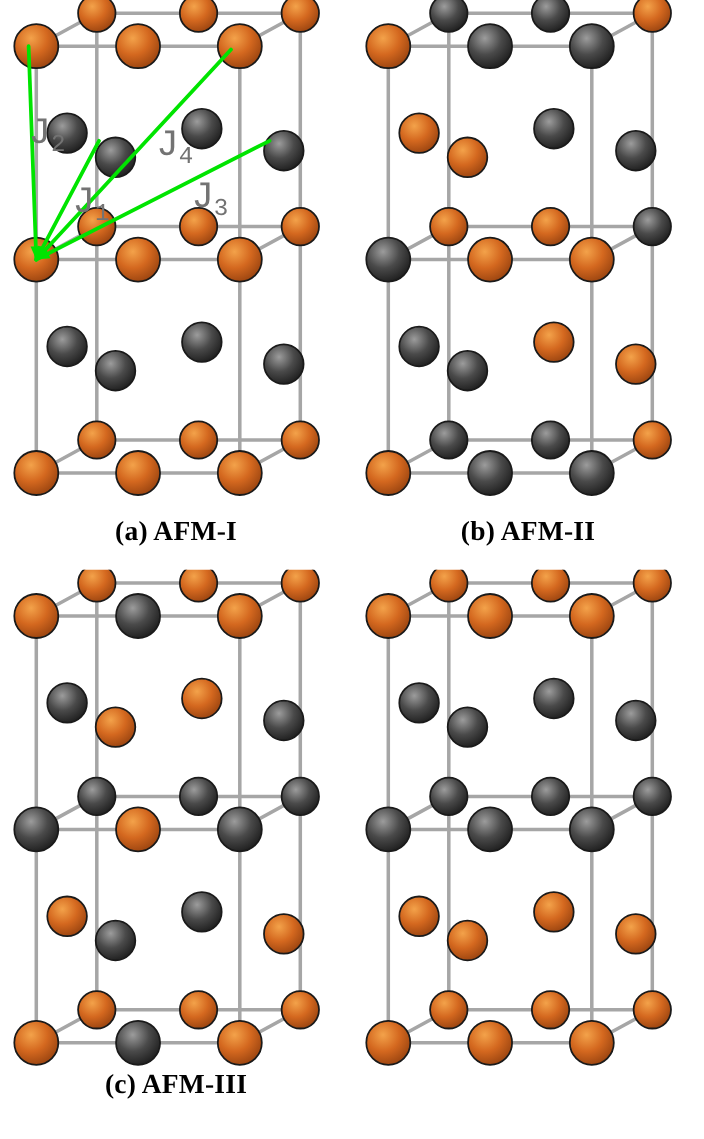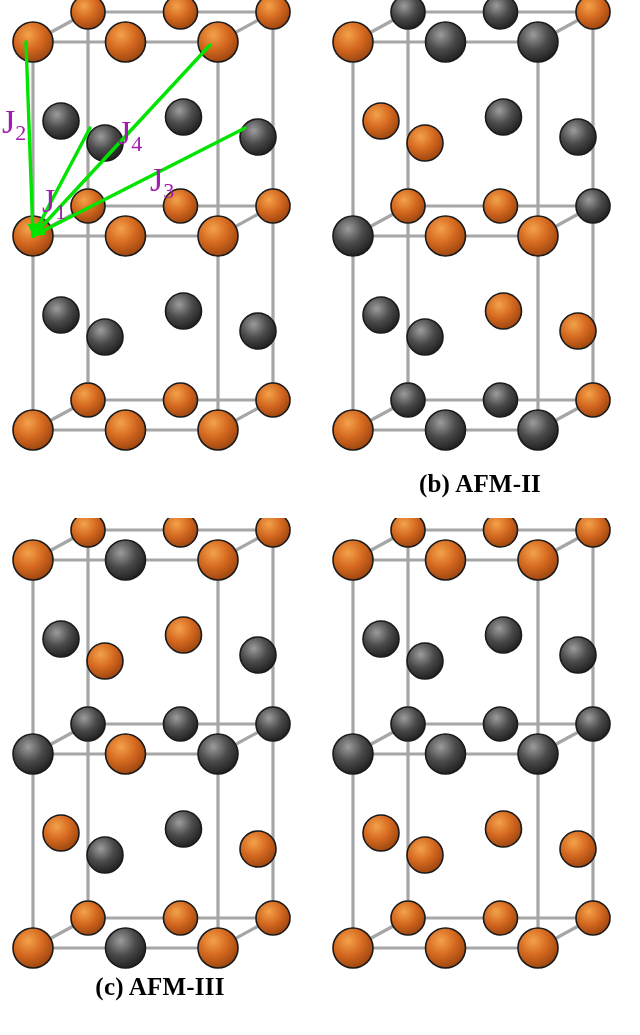--- a/index.html
+++ b/index.html
@@ -10,22 +10,22 @@
   .panel-b{left:320px;top:0;}
   .panel-c{left:0;top:518px;}
   .panel-d{left:320px;top:518px;}
   .stage{position:absolute;left:0;top:0;width:320px;height:470px;}
   .stage svg{position:absolute;left:0;top:0;}
   .caption{position:absolute;left:0;width:320px;text-align:center;
            font-family:"Liberation Serif",serif;font-weight:bold;
            font-size:25px;color:#000;letter-spacing:.2px;}
   .panel-a .caption,.panel-b .caption{top:470px;}
   .panel-c .caption,.panel-d .caption{top:455px;}
-  .jlabel{position:absolute;font-family:Liberation Serif, serif;
-          font-size:34px;color:#a21caf;line-height:1;white-space:nowrap;}
+  .jlabel{position:absolute;font-family:Liberation Mono, monospace;
+          font-size:34px;color:#737373;line-height:1;white-space:nowrap;margin-left:24px;}
   .jlabel sub{font-size:22px;vertical-align:baseline;position:relative;top:7px;}
 </style>
 </head>
 <body>
 
 <div class="figure">
 
   <div class="panel panel-a">
     <div class="stage" id="stage-a">
         <svg width="320" height="470" viewBox="0 0 320 470">
@@ -89,25 +89,26 @@
             <line x1="33" y1="236" x2="90" y2="128" stroke="#00e400" stroke-width="3.4" stroke-linecap="round"></line>
             <polygon points="33,236 34.37053560366393,223.0724467837456 42.89948220302368,227.573835266741" fill="#00e400"></polygon>
             <line x1="33" y1="236" x2="26" y2="42" stroke="#00e400" stroke-width="3.4" stroke-linecap="round"></line>
             <polygon points="33,236 27.745842365959348,224.10908634474825 37.383502759798915,223.76133571198085" fill="#00e400"></polygon>
             <line x1="33" y1="236" x2="245" y2="128" stroke="#00e400" stroke-width="3.4" stroke-linecap="round"></line>
             <polygon points="33,236 41.568384574263305,226.22335508533084 45.94601403624954,234.81647958478527" fill="#00e400"></polygon>
             <line x1="33" y1="236" x2="210" y2="45" stroke="#00e400" stroke-width="3.4" stroke-linecap="round"></line>
             <polygon points="33,236 37.669144795739356,223.86743692056703 44.74274717689326,230.42255535755257" fill="#00e400"></polygon>
           </g>
         </svg>
-        <div class="jlabel" style="left: 42px; top: 184px;"><span>J</span><sub>1</sub></div>
+        <div class="jlabel" style="left: 42px; top: 168px;"><span>J</span><sub>1</sub></div>
         <div class="jlabel" style="left: 2px; top: 105px;"><span>J</span><sub>2</sub></div>
         <div class="jlabel" style="left: 150px; top: 163px;"><span>J</span><sub>3</sub></div>
         <div class="jlabel" style="left: 118px; top: 116px;"><span>J</span><sub>4</sub></div>
       </div>
+    <div class="caption">(a) AFM-I</div>
   </div>
 
   <div class="panel panel-c">
     <div class="stage" id="stage-c">
         <svg width="320" height="470" viewBox="0 0 320 470">
           <defs>
             <radialGradient id="grad-c-up" cx="38%" cy="32%" r="72%">
               <stop offset="0%" stop-color="#f3a24a"></stop>
               <stop offset="52%" stop-color="#d4681f"></stop>
               <stop offset="100%" stop-color="#9a4410"></stop>

